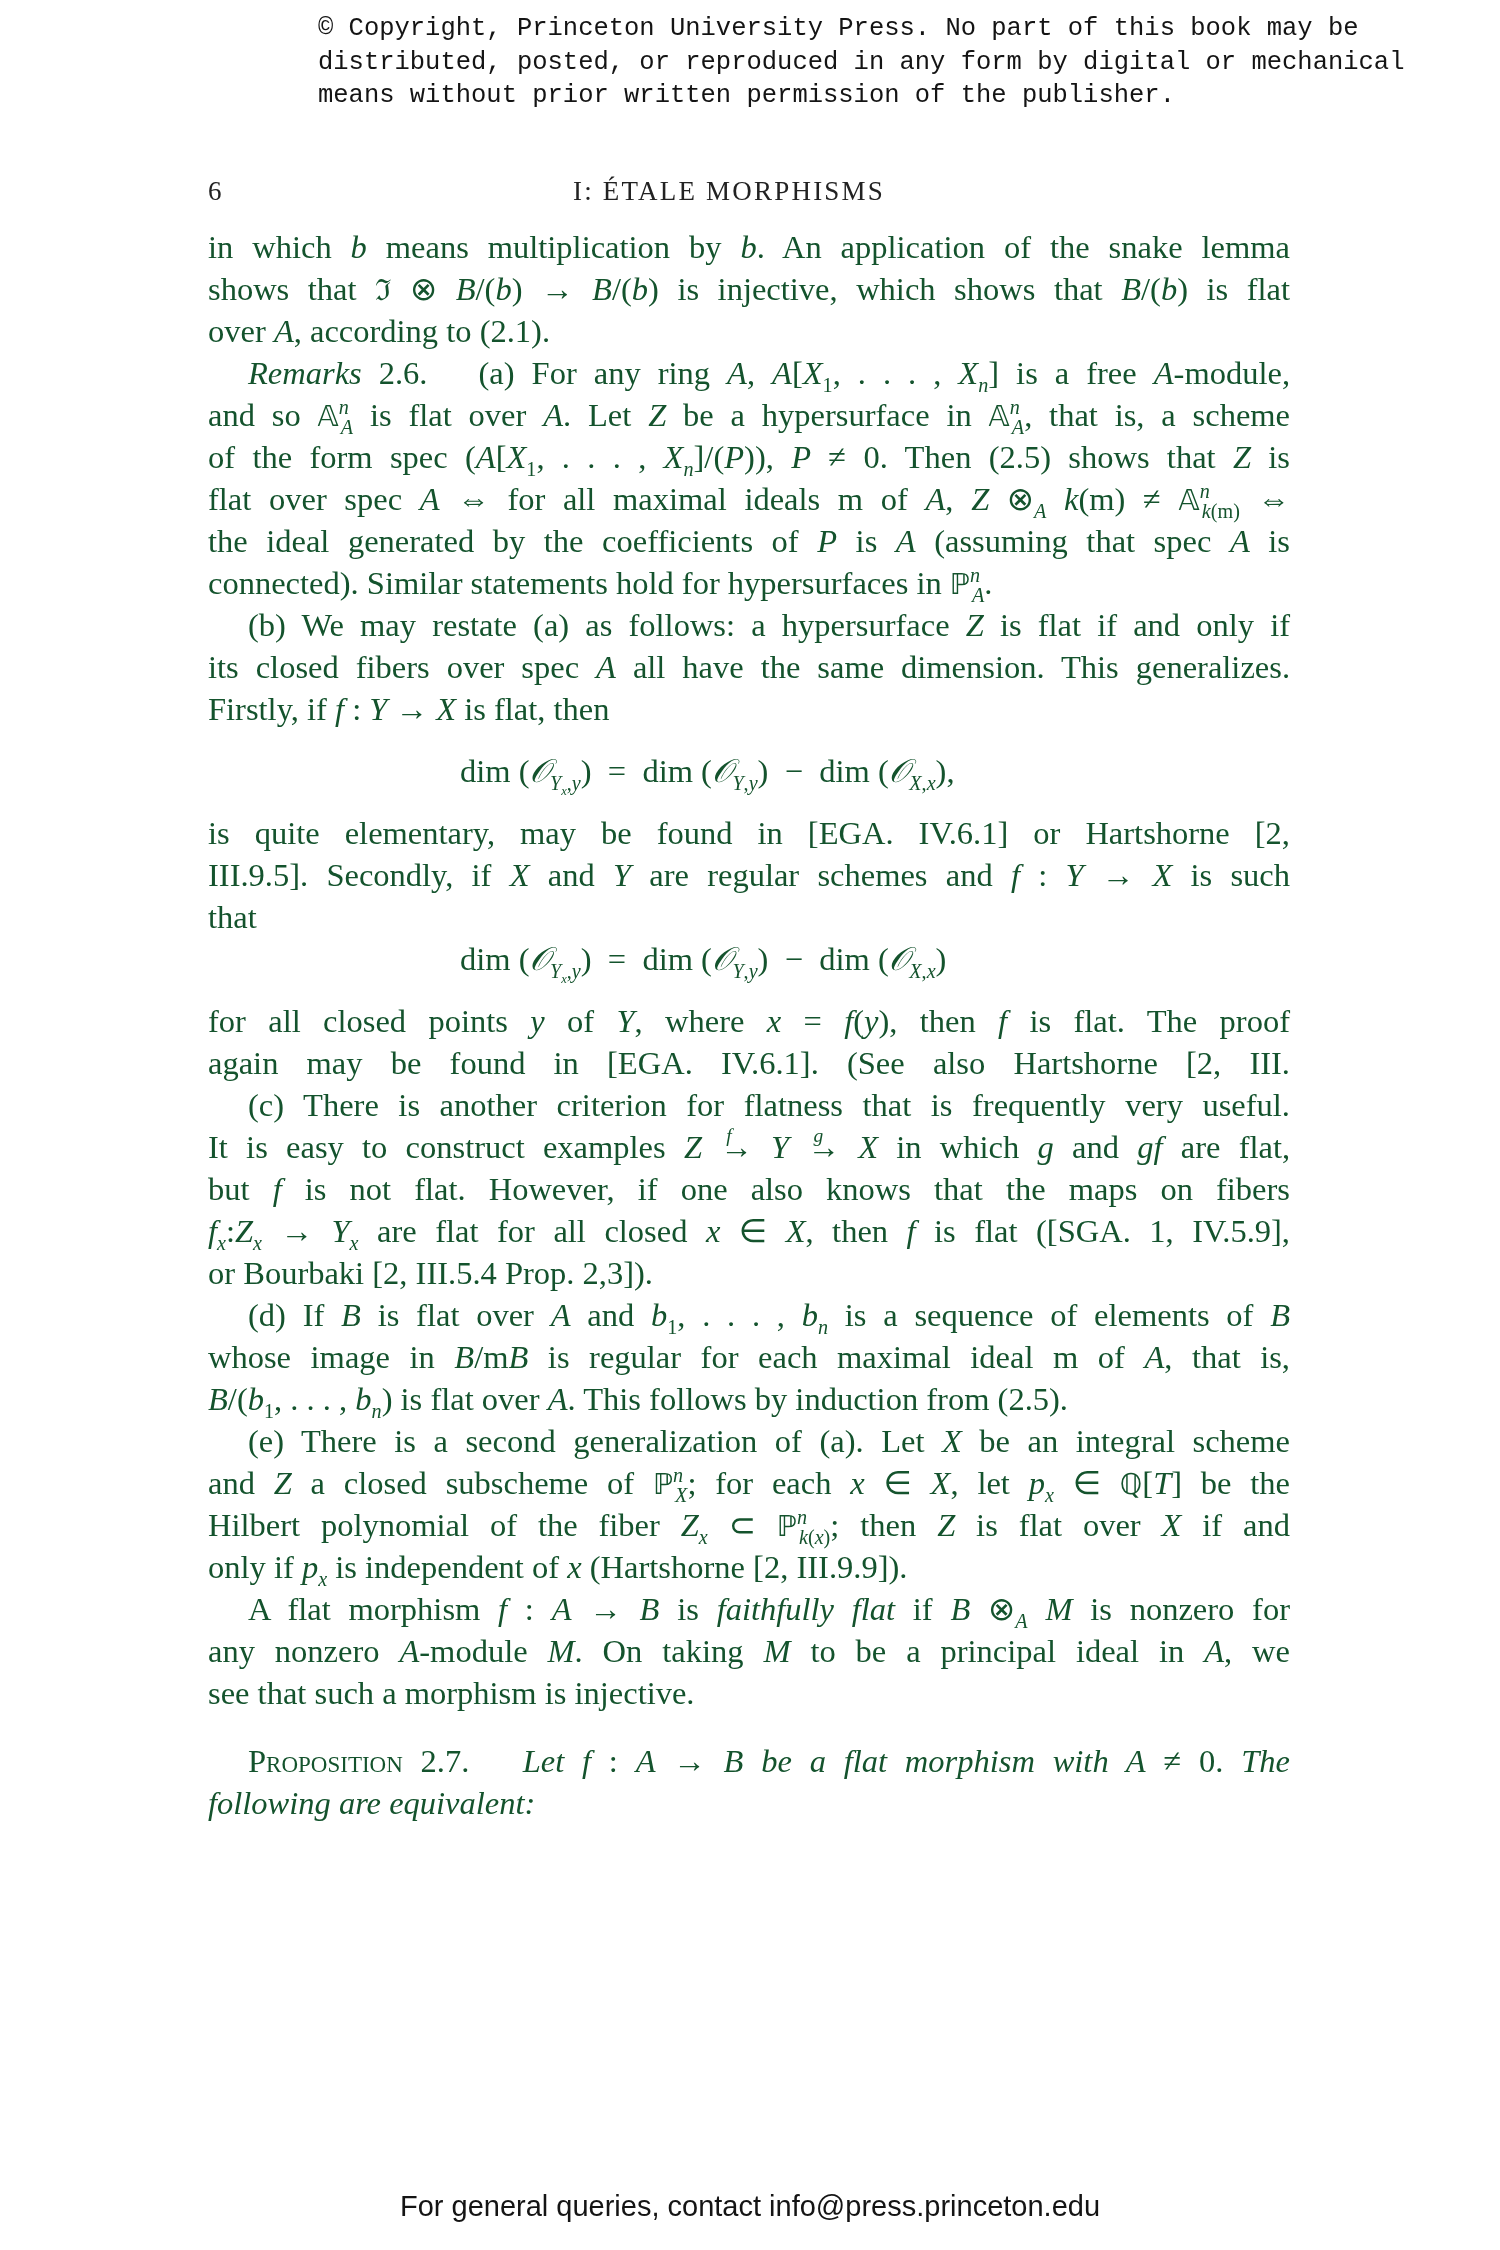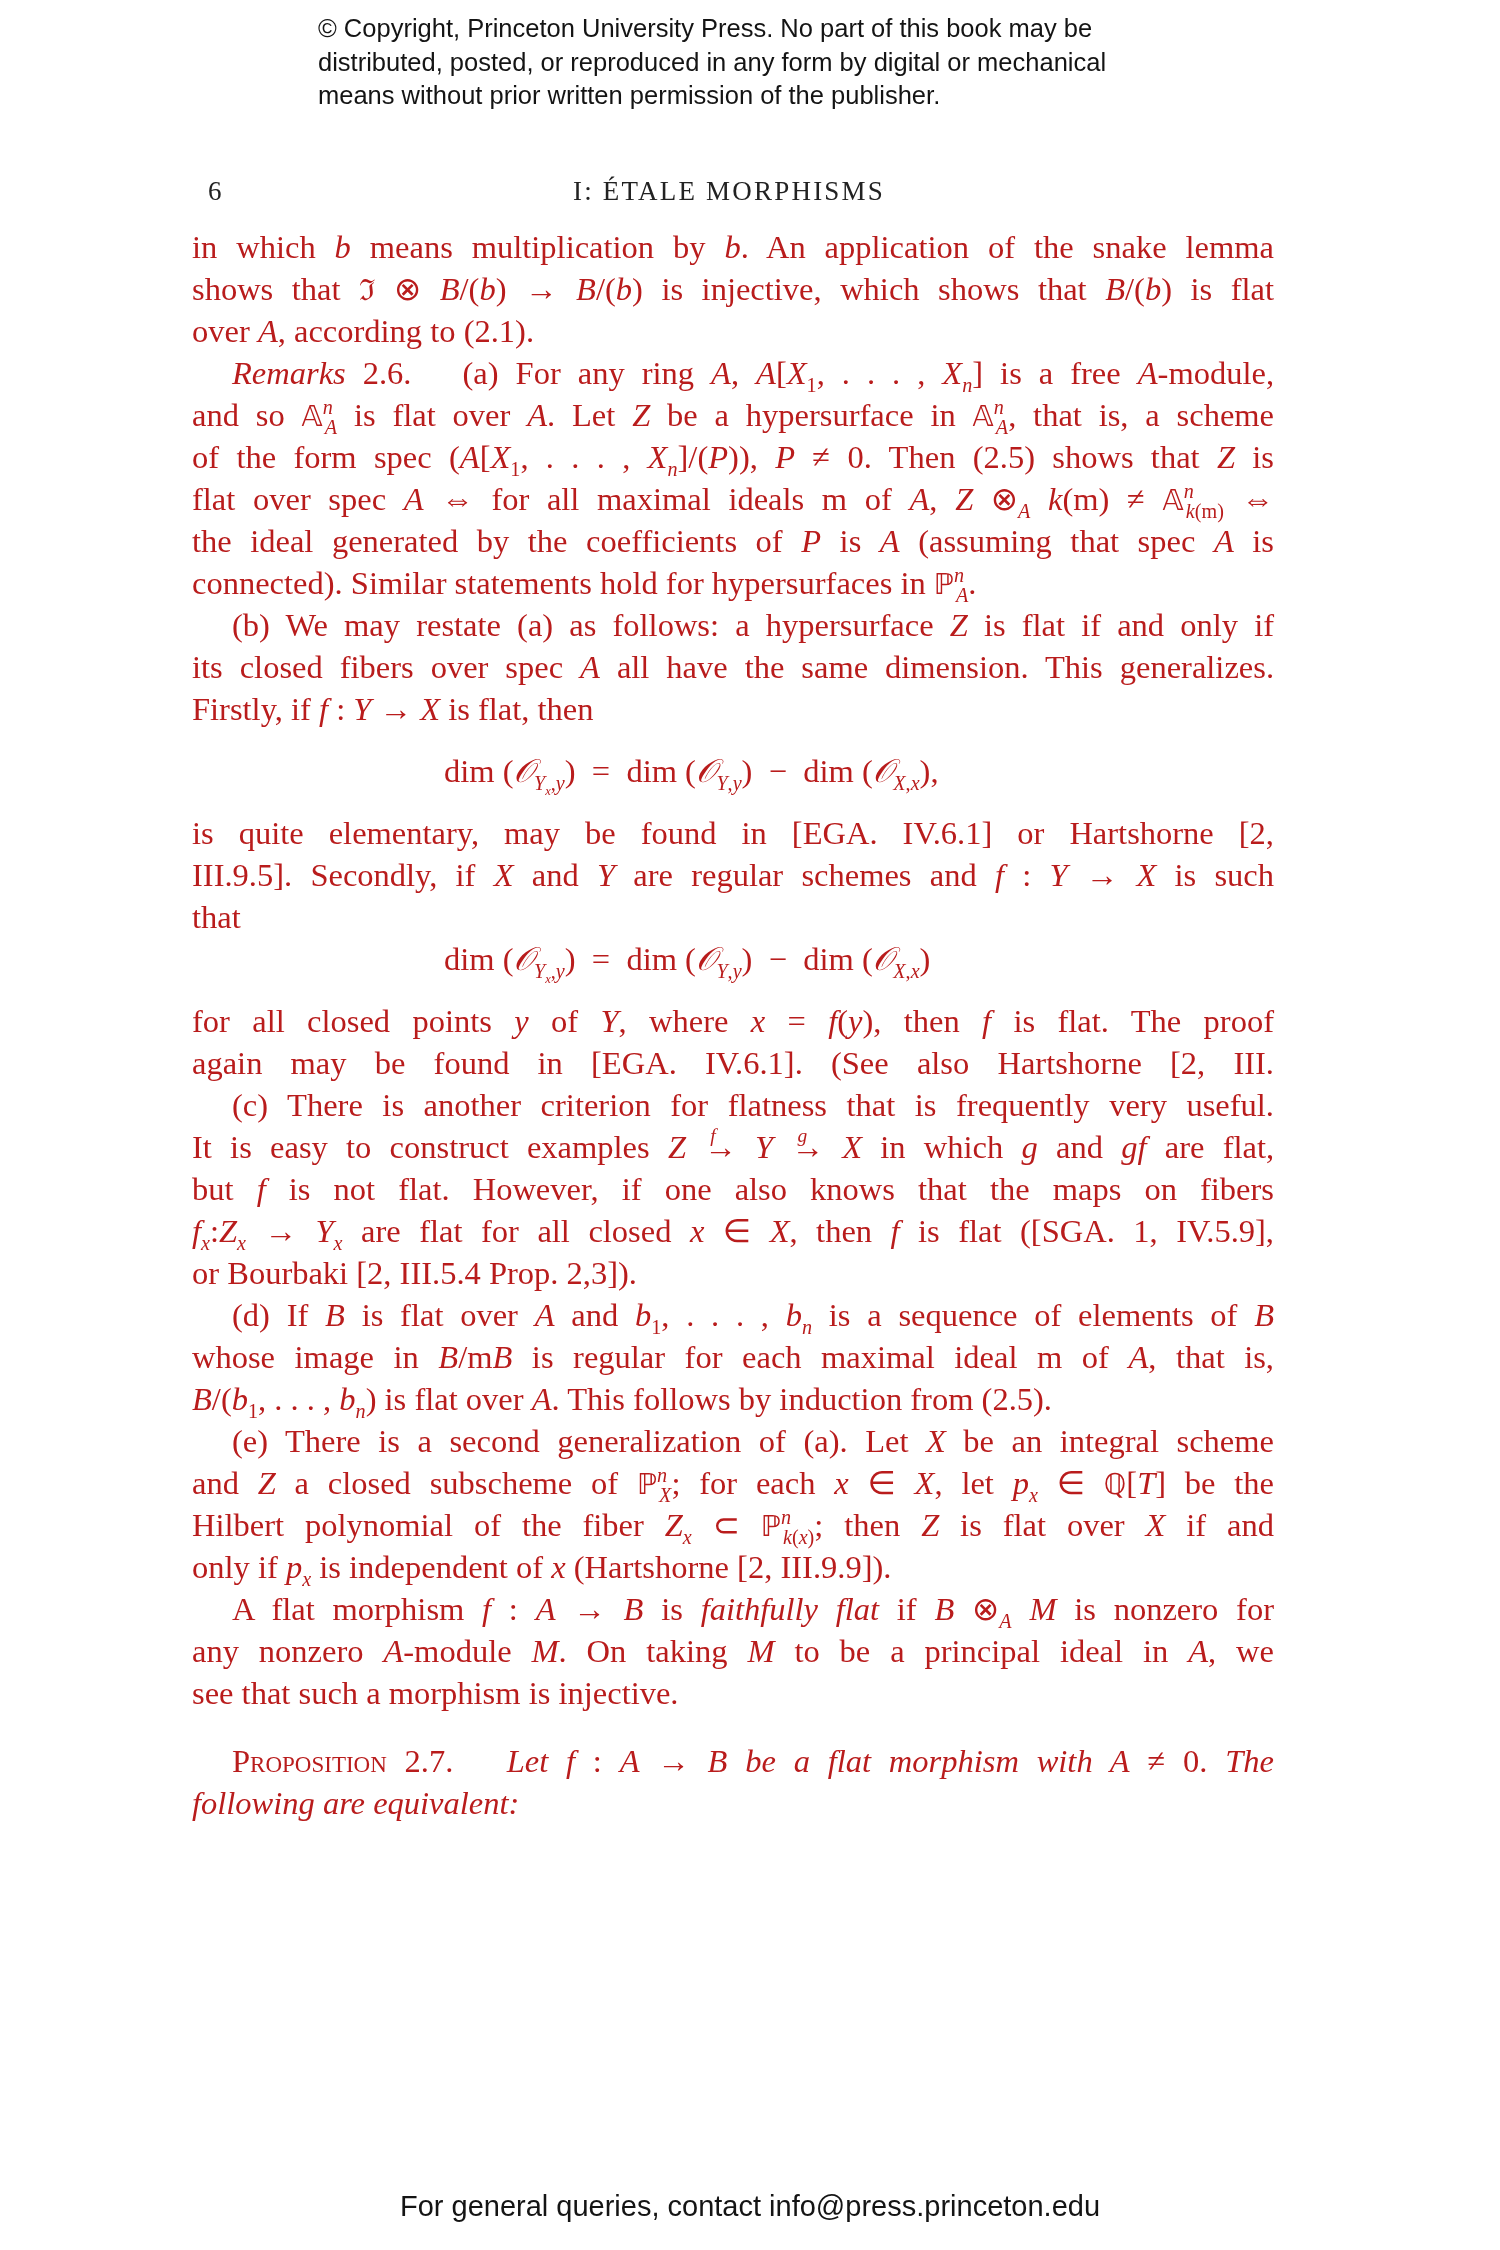--- a/index.html
+++ b/index.html
@@ -1,25 +1,25 @@
 <!DOCTYPE html>
 <html><head>
 <meta charset="utf-8">
 <style>
   html, body { margin:0; padding:0; background:#ffffff; }
   body { width:1500px; height:2250px; position:relative; overflow:hidden; color:#111; }
   .copyright { position:absolute; left:318px; top:12px; width:960px;
-    font-family:Liberation Sans, sans-serif; font-size:25.5px; line-height:33.5px; color:#141414; }
+    font-family:Liberation Mono, monospace; font-size:25.5px; line-height:33.5px; color:#141414; }
   .copyright div { white-space:nowrap; }
   .running-head { position:absolute; left:208px; top:176px; width:1080px; height:40px;
     font-family:"Liberation Serif", serif; font-size:27px; color:#222; }
   .page-num { position:absolute; left:0; top:0; }
   .chapter-title { position:absolute; left:365px; top:0; letter-spacing:2.2px; }
-  .body { position:absolute; left:192px; top:226px; width:1082px;
-    font-family:"Liberation Serif", serif; font-size:32.5px; color:#b91c1c; }
+  .body { position:absolute; left:208px; top:226px; width:1082px;
+    font-family:"Liberation Serif", serif; font-size:32.5px; color:#14532d; }
   .ln { height:42px; line-height:42px; white-space:nowrap; text-align:justify; text-align-last:justify; }
   .ln.last { text-align-last:left; }
   .ln.indent { padding-left:40px; }
   .eq { height:42px; line-height:42px; white-space:nowrap; text-align:left; }
   .gap-s { height:20px; }
   .gap-prop { height:26px; }
   i, .it { font-style:italic; }
   sub, sup { font-size:62%; line-height:0; }
   .sc { font-variant:small-caps; }
   .bb { font-family:"DejaVu Sans", sans-serif; font-size:88%; }

